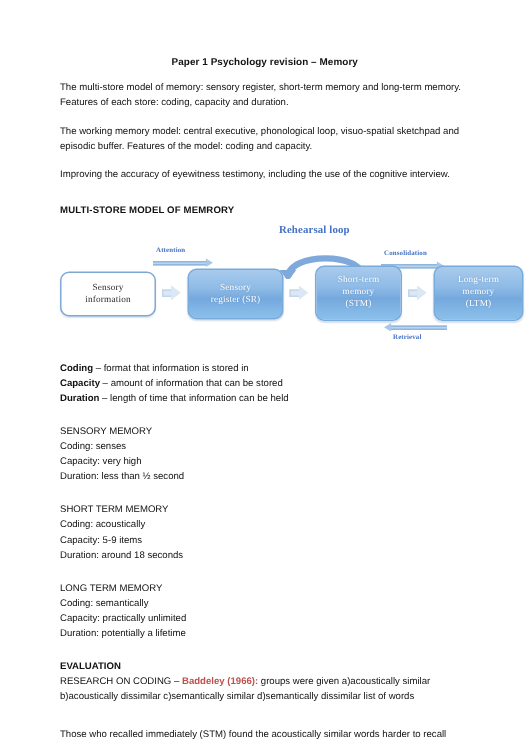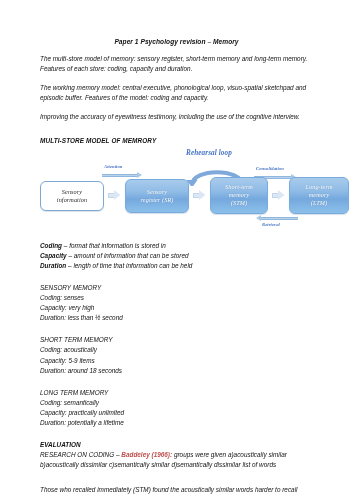--- a/index.html
+++ b/index.html
@@ -15,21 +15,20 @@
     color: #1a1a1a;
     position: relative;
   }
   .page {
     position: relative;
     width: 353px;
     height: 500px;
     background: #fff;
     box-sizing: border-box;
     padding: 0 40px;
-    font-style: italic;
   }
   .doc-title {
     text-align: center;
     font-size: 6.6px;
     font-weight: bold;
     letter-spacing: 0.05px;
     margin: 0;
     padding-top: 38px;
     color: #111;
   }

